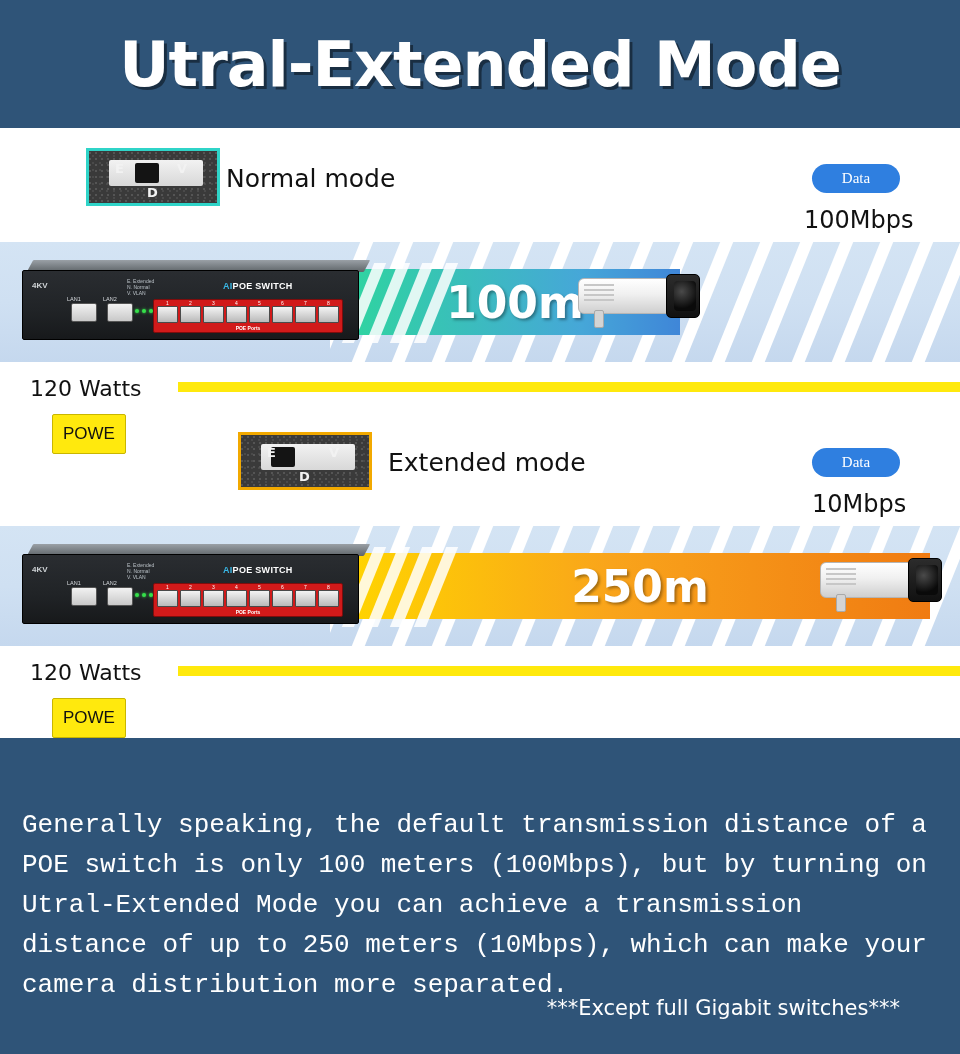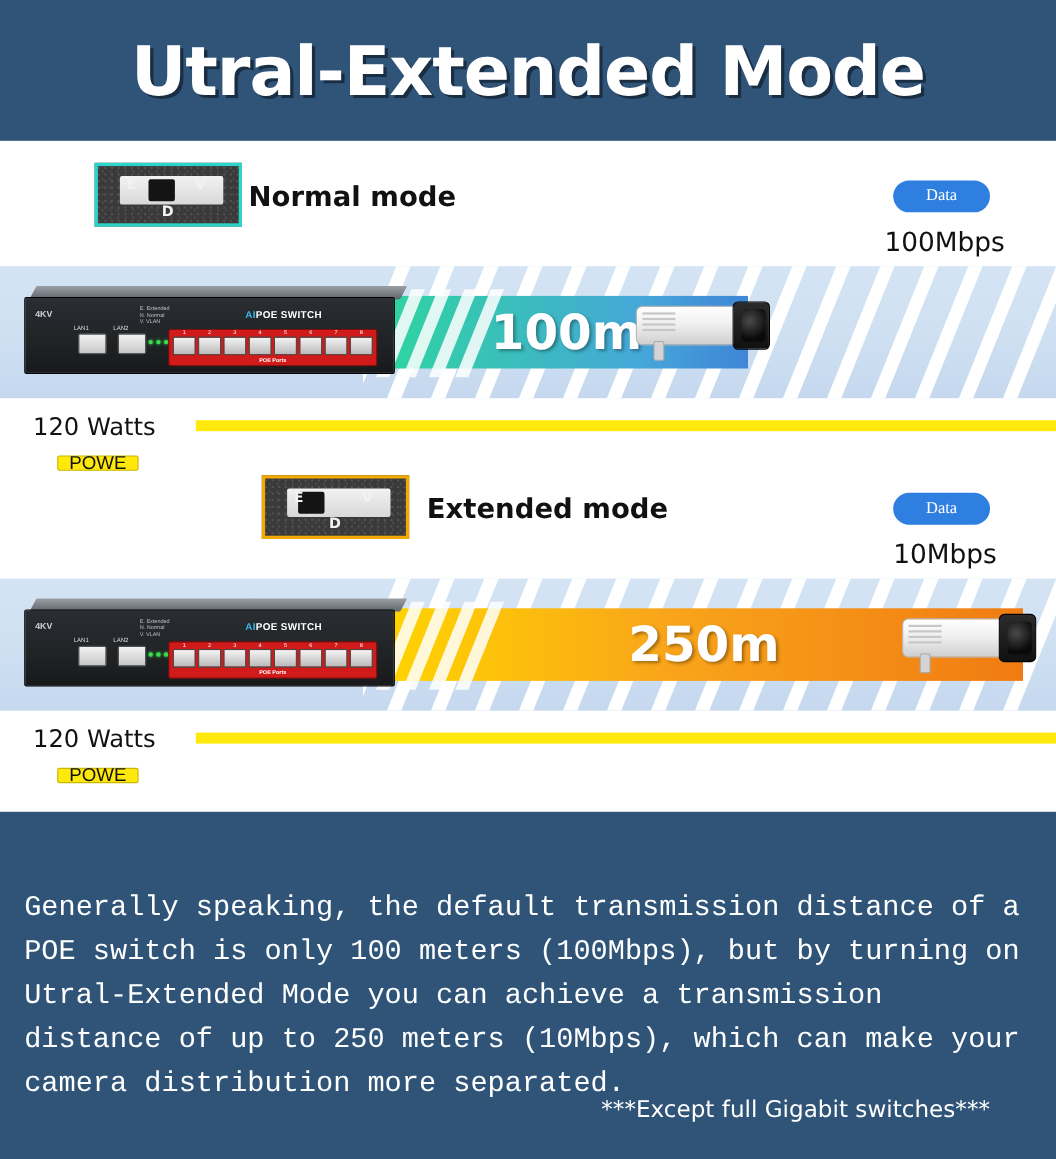--- a/index.html
+++ b/index.html
@@ -135,35 +135,35 @@
     background-size:6px 6px, 7px 7px;
   }
   .dip-inner{
     position:absolute; left:20px; top:9px; width:94px; height:26px;
     background:linear-gradient(180deg,#f2f2f2,#d8d8d8);
     border-radius:2px;
   }
   .dip-sw{ position:absolute; top:3px; width:24px; height:20px; background:#141414; border-radius:2px; }
   .dip-letter{ position:absolute; color:#f2f2f2; font-size:13px; font-weight:bold; font-family:"DejaVu Sans", sans-serif; }
   .mode-label{
-    position:absolute; font-size:25px; font-weight:bold; color:#111;
+    position:absolute; font-size:25px; font-weight:normal; color:#111;
     font-family:"DejaVu Sans", sans-serif;
   }
   .data-pill{
     position:absolute; width:88px; height:29px; border-radius:15px;
     background:#2f7fe0; color:#fff; font-size:15px;
     display:flex; align-items:center; justify-content:center;font-family:Liberation Serif, serif;
   }
   .mbps{ position:absolute; font-size:24px; color:#111; font-family:"DejaVu Sans", sans-serif; }
 
   
   .watts-text{ position:absolute; font-size:22px; color:#111; font-family:"DejaVu Sans", sans-serif; }
   .watts-bar{ position:absolute; height:10px; background:#ffe90d; }
   .powe-pill{
-    position:absolute; height:14px; background:#ffe90d; border:1px solid #c9b600;
+    position:absolute; height:40px; background:#ffe90d; border:1px solid #c9b600;
     display:flex; align-items:center; justify-content:center; padding:0 10px;
     font-size:17px; color:#111; border-radius:2px;
   }
 
   
   .footer{
     position:absolute; left:0; top:738px; width:960px; height:316px;
     background:#2f5478; color:#fff;
     padding:36px 22px 0 22px;
   }

